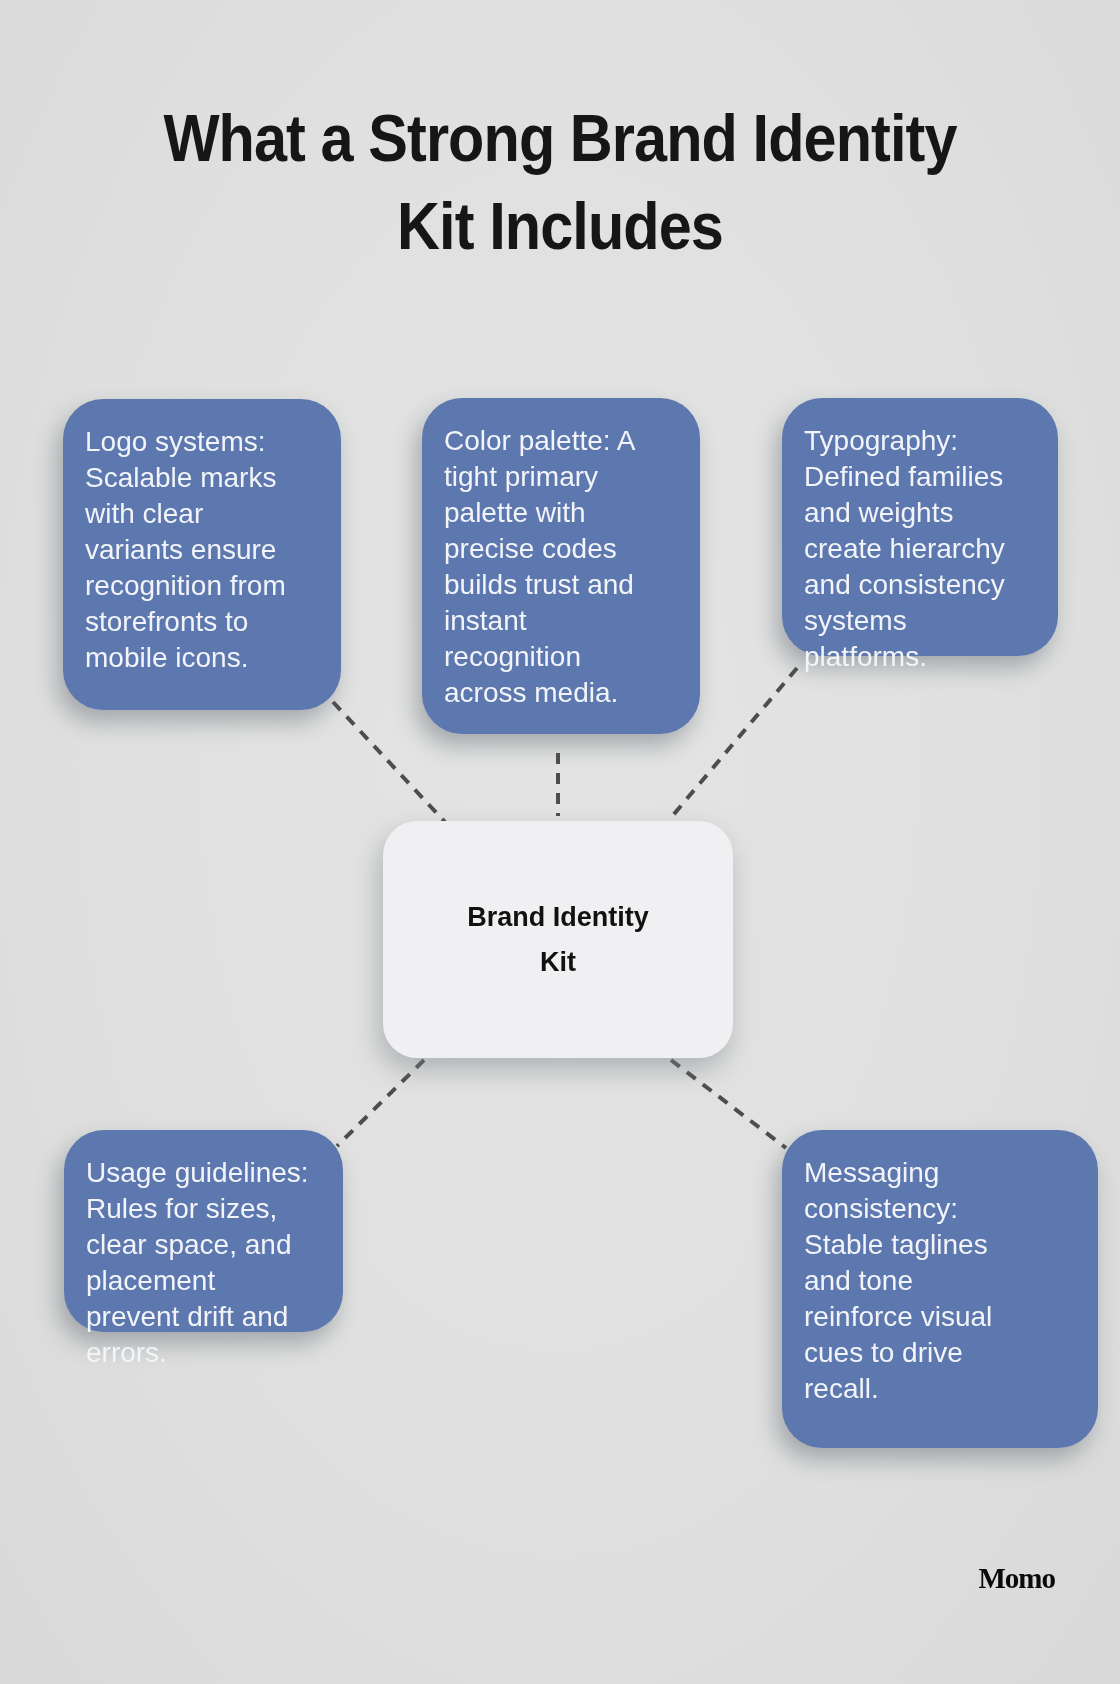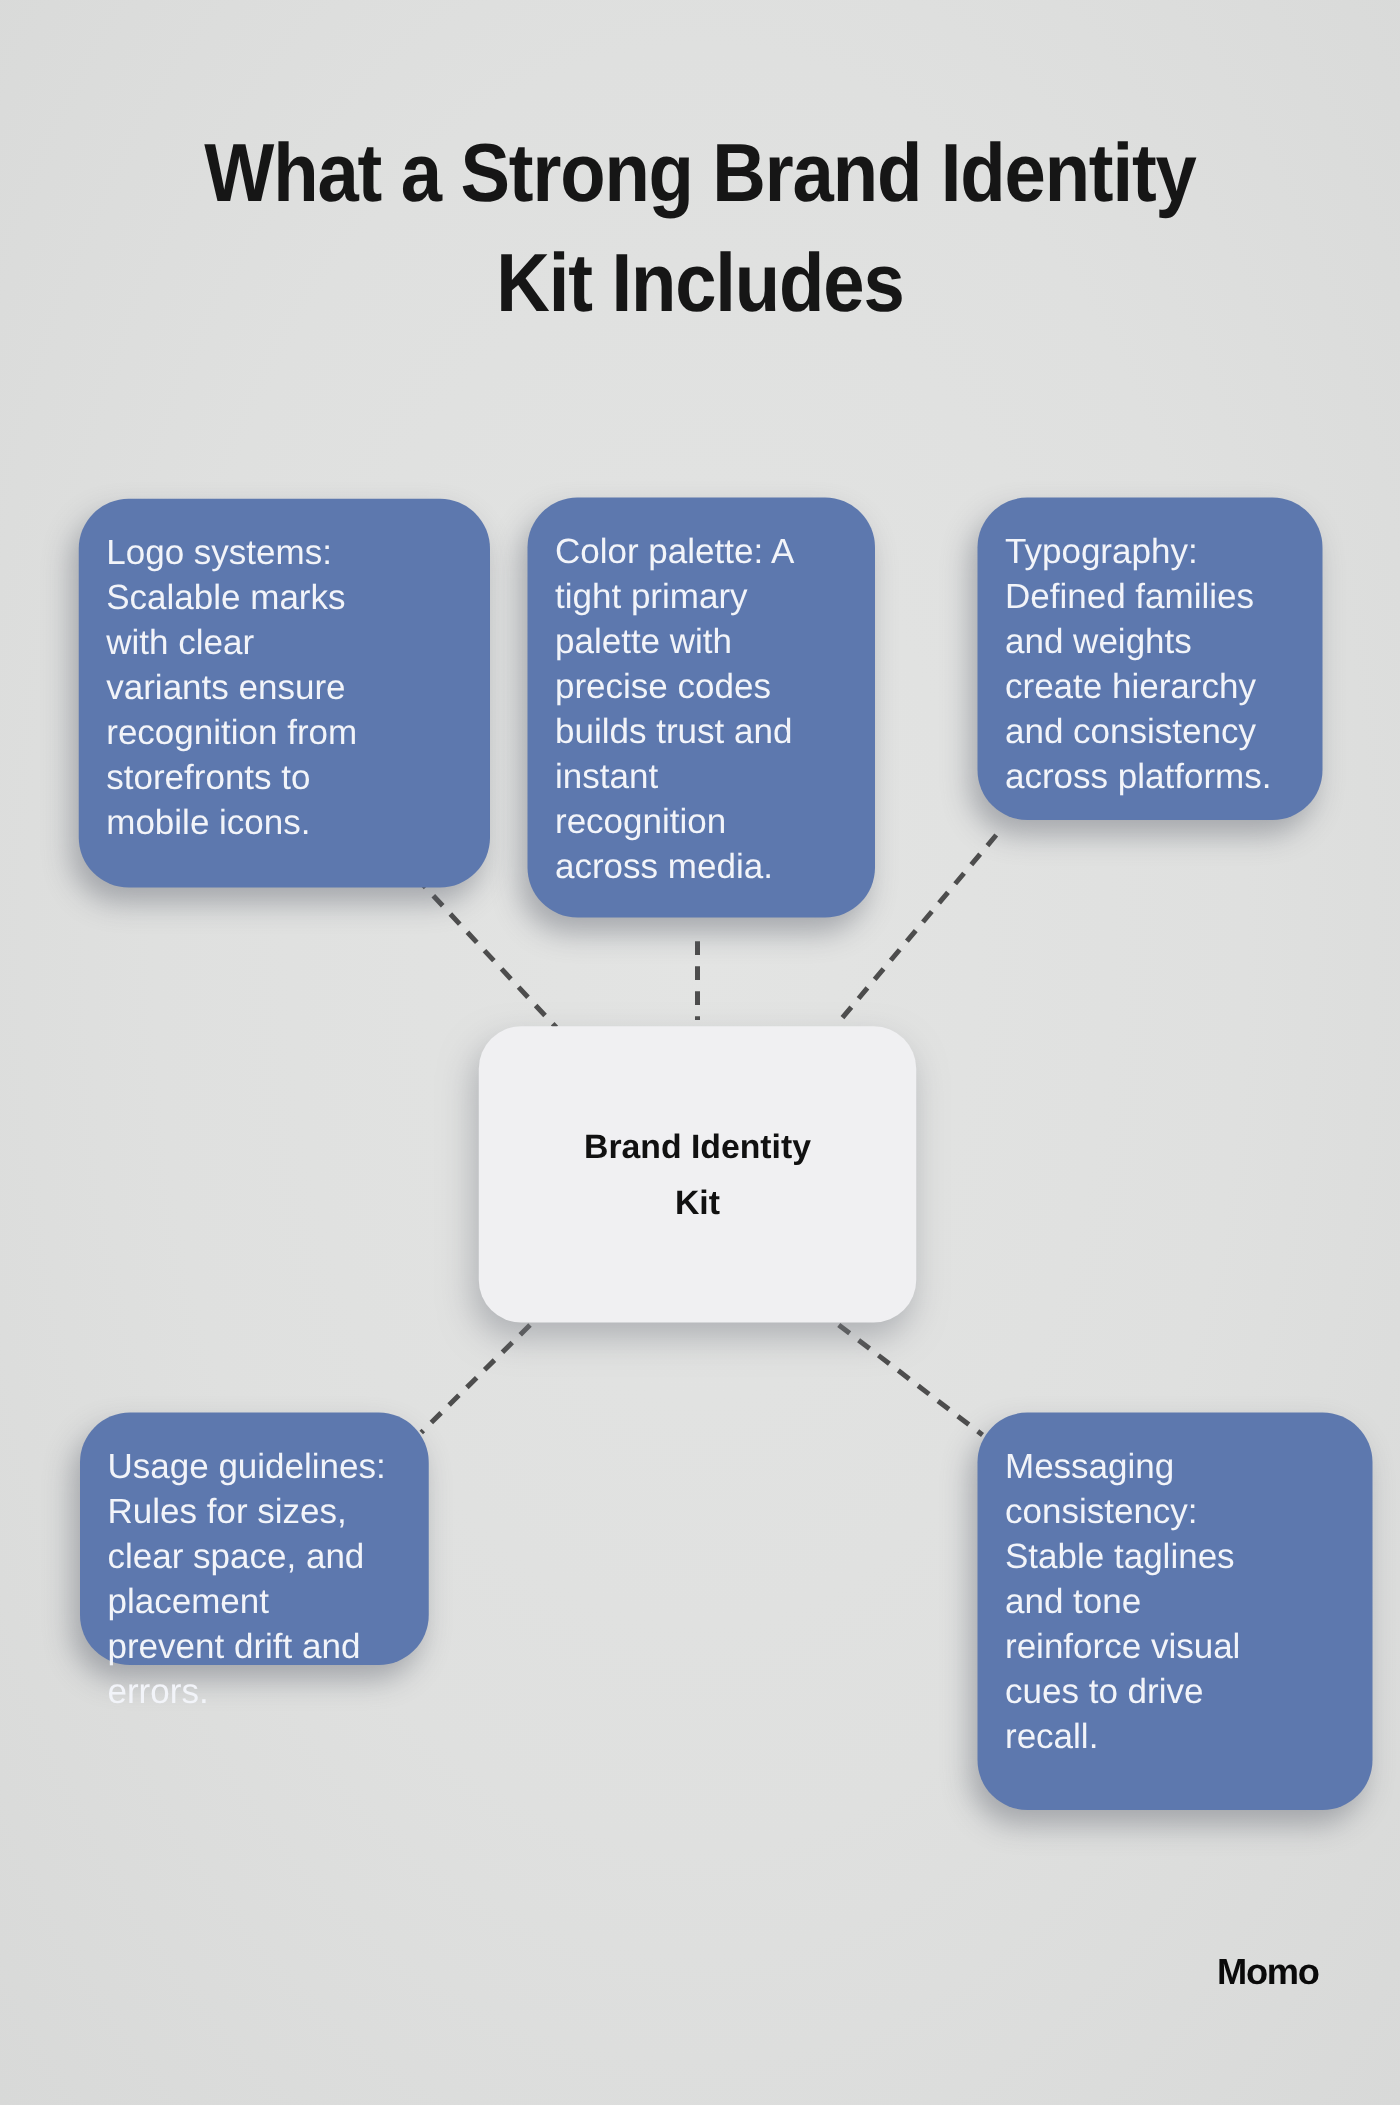--- a/index.html
+++ b/index.html
@@ -59,21 +59,21 @@
     box-sizing:border-box;
     padding:25px 22px;
   }
   .bubble-text{
     margin:0;
     font-size:28px;
     line-height:36px;
     color:var(--color-node-text,#f2f4f9);
     white-space:pre-line;
   }
-  .pos-1{left:63px;  top:399px;  width:329px; height:311px;}
+  .pos-1{left:63px;  top:399px;  width:278px; height:311px;}
   .pos-2{left:422px; top:398px;  width:278px; height:336px;}
   .pos-3{left:782px; top:398px;  width:276px; height:258px;}
   .pos-4{left:64px;  top:1130px; width:279px; height:202px;}
   .pos-5{left:782px; top:1130px; width:316px; height:318px;}
   .center-node{
     position:absolute;
     left:383px; top:821px;
     width:350px; height:237px;
     background:var(--color-center-fill,#f0f0f2);
     border-radius:34px;
@@ -88,21 +88,21 @@
     line-height:45px;
     font-weight:700;
     text-align:center;
     color:var(--color-center-text,#111111);
     white-space:pre-line;
   }
   .watermark{
     position:absolute;
     top:1562px;
     right:65px;
-    font-family:Liberation Sans, sans-serif;
+    font-family:Liberation Serif, serif;
     font-weight:700;
     font-size:29px;
     letter-spacing:-1px;
     color:var(--color-watermark,#0a0a0a);
   }
 </style>
 </head>
 <body>
 
 <div class="canvas">
@@ -138,21 +138,21 @@
 recognition
 across media.</p>
   </div>
 
   <div class="bubble pos-3">
     <p class="bubble-text">Typography:
 Defined families
 and weights
 create hierarchy
 and consistency
-across platforms.</p>
+systems platforms.</p>
   </div>
 
   <div class="bubble pos-4">
     <p class="bubble-text">Usage guidelines:
 Rules for sizes,
 clear space, and
 placement
 prevent drift and
 errors.</p>
   </div>

